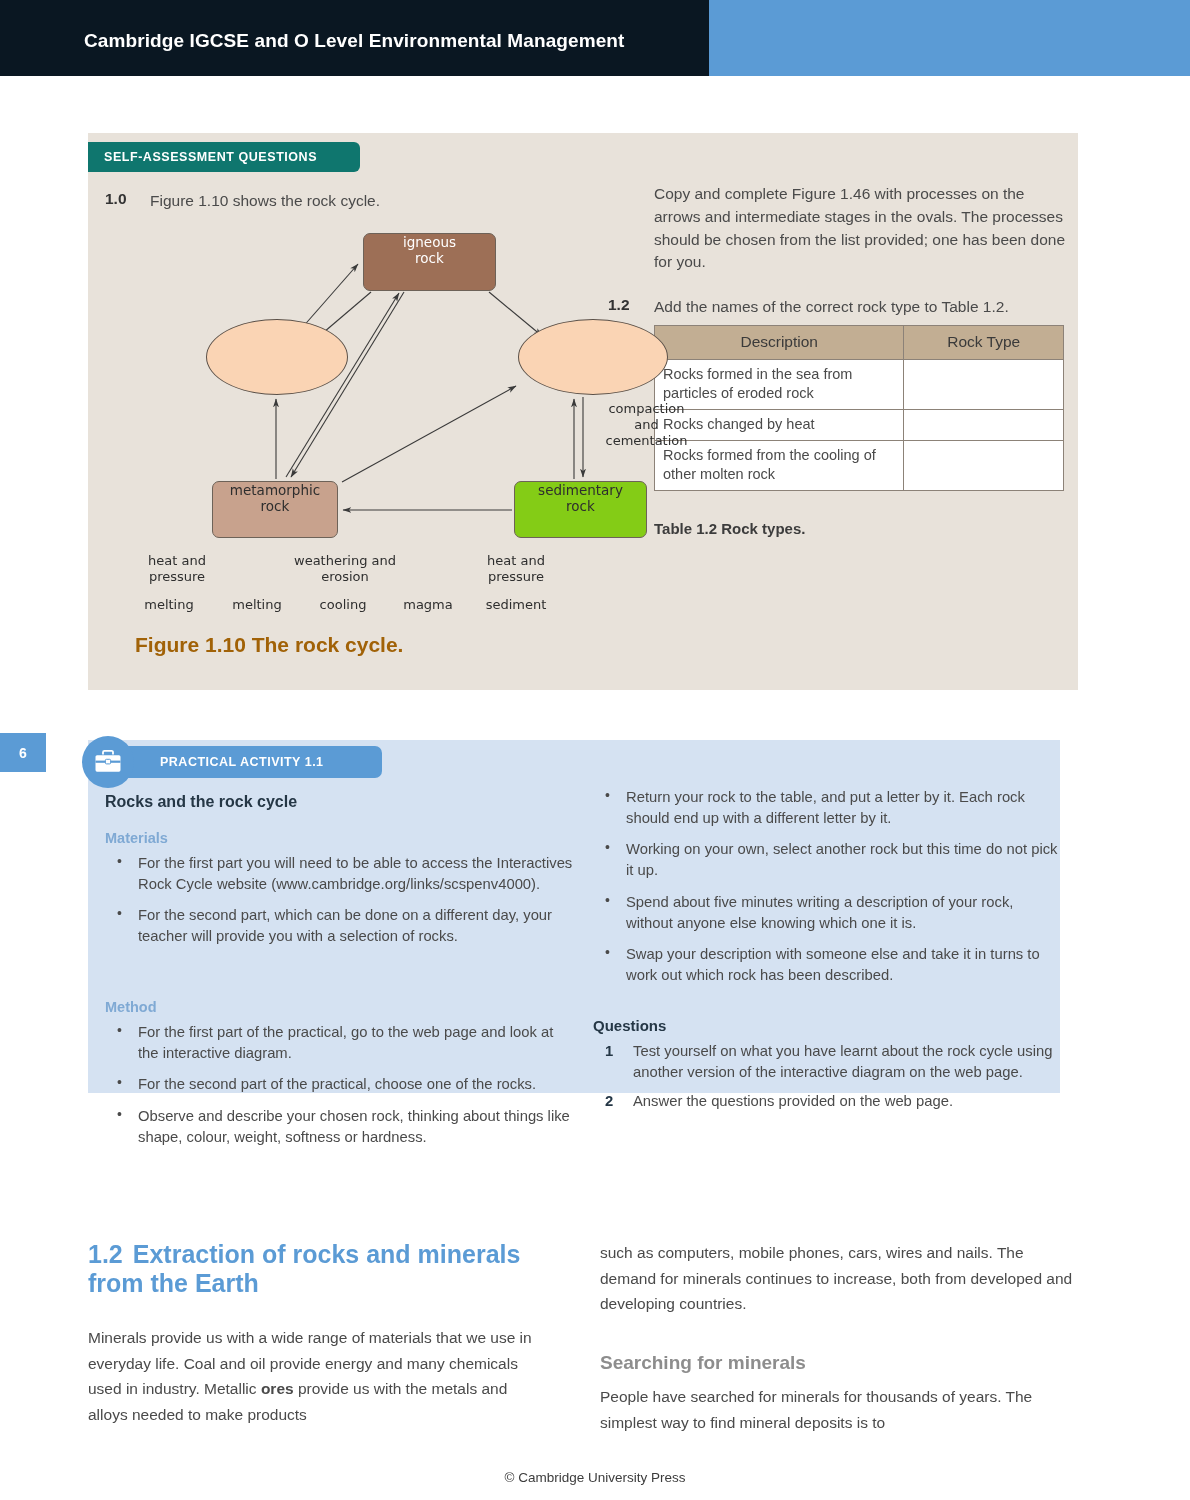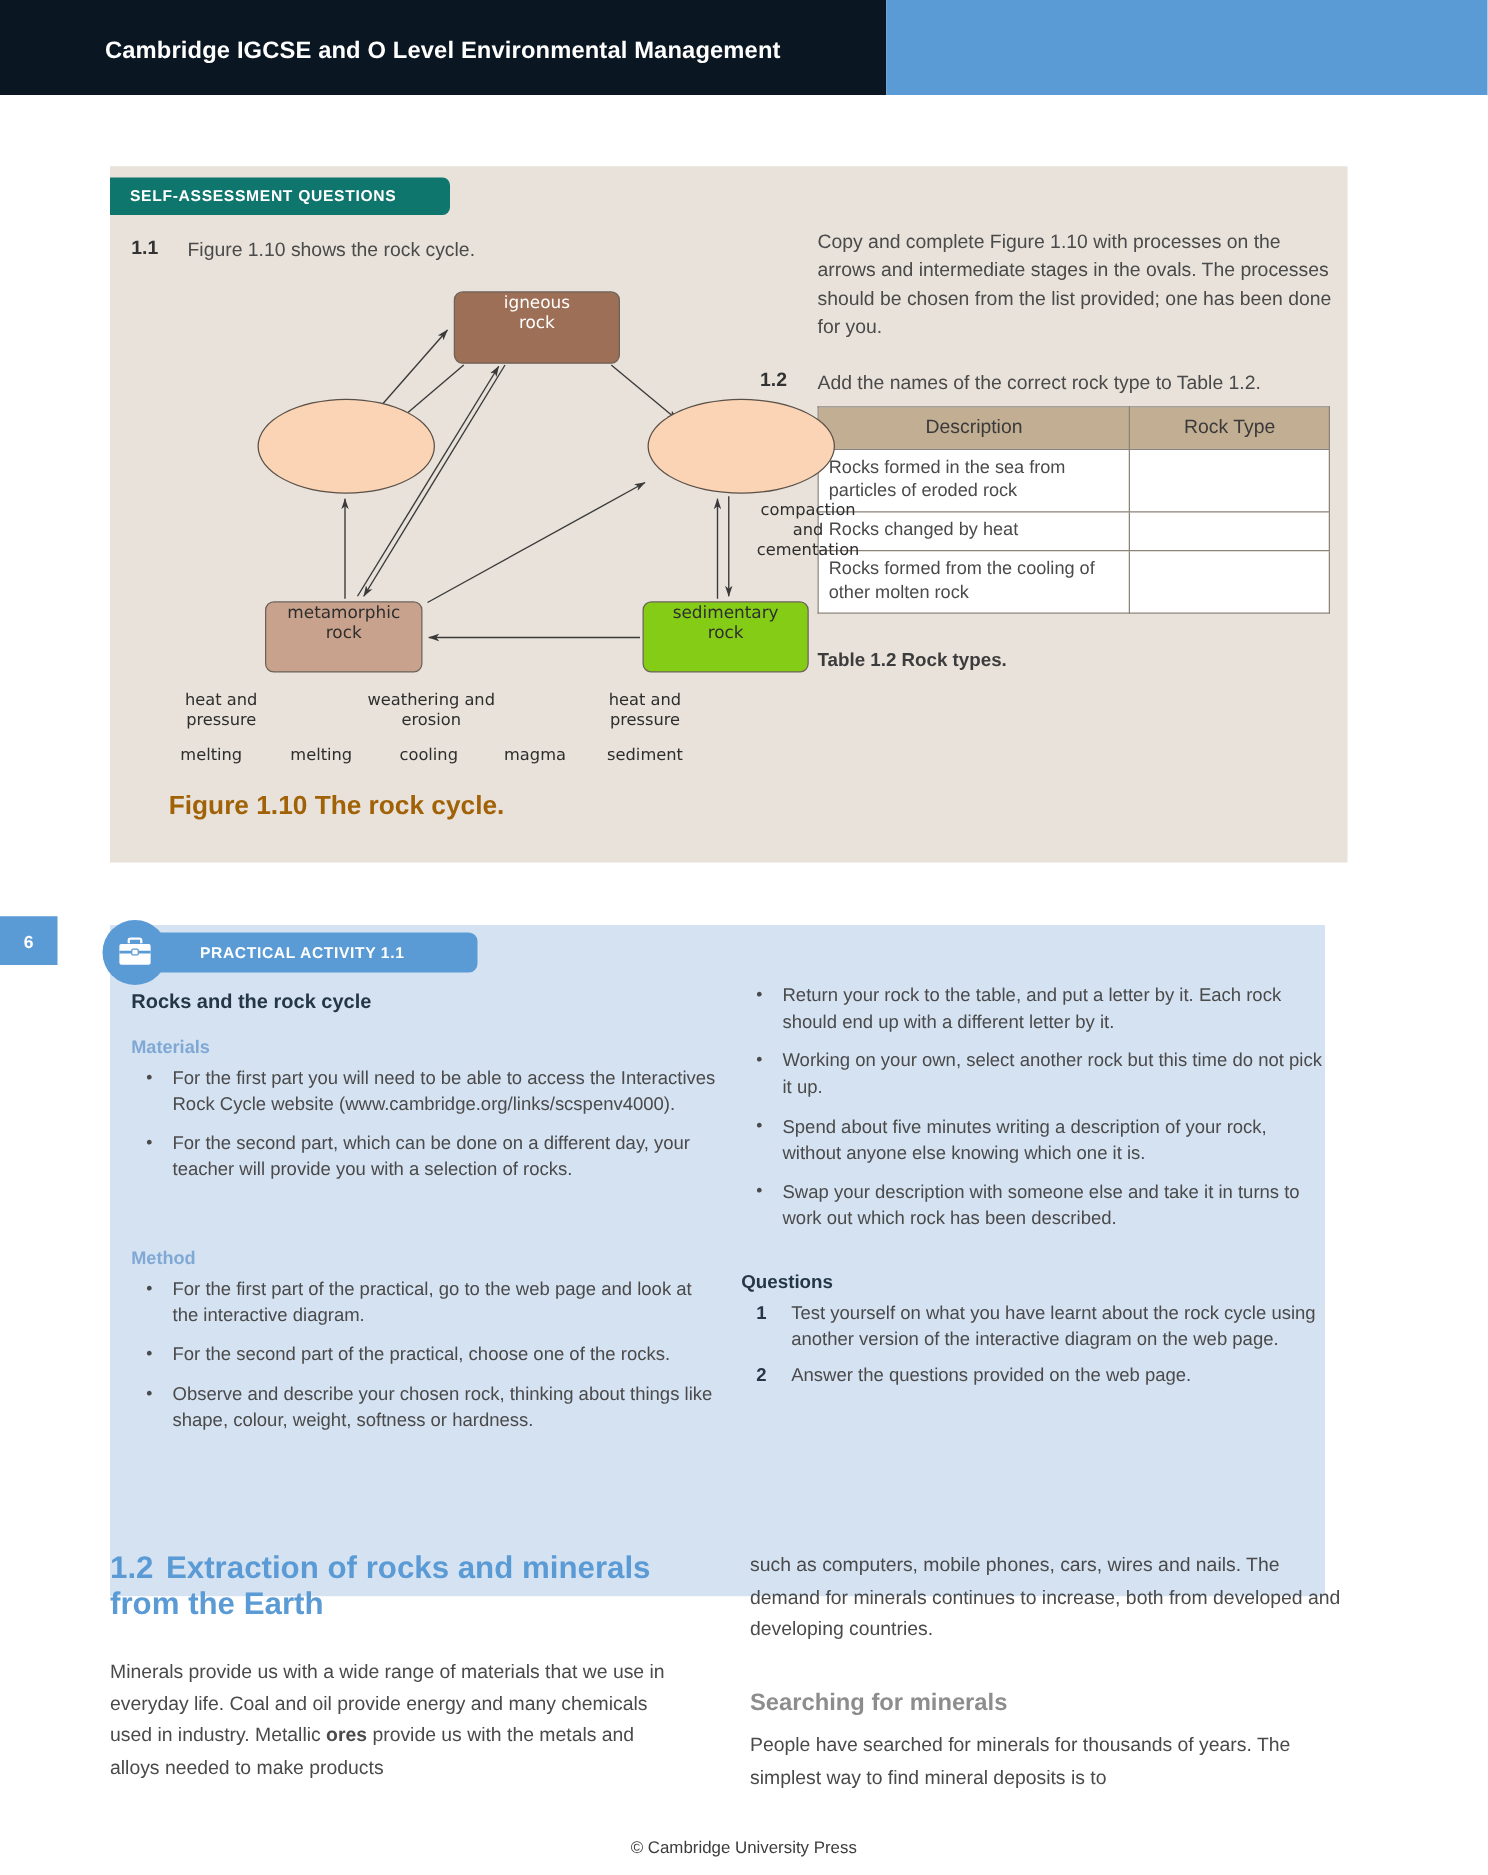--- a/index.html
+++ b/index.html
@@ -120,21 +120,21 @@
   
   .page-tab {
     position:absolute; left:0px; top:733px; width:46px; height:39px;
     background:#5b9bd5; color:#ffffff;
     display:flex; align-items:center; justify-content:center;
     font-size:14px; font-weight:600;
   }
 
   
   .pa-box {
-    position:absolute; left:88px; top:740px; width:972px; height:537px;
+    position:absolute; left:88px; top:740px; width:972px; height:353px;
     background:#d5e2f2;
   }
   .pa-tab {
     position:absolute; left:17px; top:6px; width:277px; height:32px;
     background:#5b9bd5; border-radius:0 7px 7px 0;
     color:#ffffff; font-size:12.5px; font-weight:bold; letter-spacing:0.5px;
     display:flex; align-items:center; padding-left:55px;
   }
   .pa-icon-circle {
     position:absolute; left:-23px; top:-10px; width:52px; height:52px;
@@ -205,24 +205,24 @@
 <div class="header">
   <div class="header-dark"></div>
   <div class="header-blue"></div>
   <div class="header-title">Cambridge IGCSE and O Level Environmental Management</div>
 </div>
 
 <div class="saq-box">
 
   <div class="saq-tab">SELF-ASSESSMENT QUESTIONS</div>
 
-  <div class="q-num q11-num">1.1</div>
+  <div class="q-num q11-num">1.0</div>
   <div class="q-text q11-text">Figure 1.10 shows the rock cycle.</div>
 
-  <div class="q-text right-col-p">Copy and complete Figure 1.10 with processes on the arrows and intermediate stages in the ovals. The processes should be chosen from the list provided; one has been done for you.</div>
+  <div class="q-text right-col-p">Copy and complete Figure 1.46 with processes on the arrows and intermediate stages in the ovals. The processes should be chosen from the list provided; one has been done for you.</div>
 
   <div class="q-num q12-num">1.2</div>
   <div class="q-text q12-text">Add the names of the correct rock type to Table 1.2.</div>
 
   <table class="rt-table">
     <thead>
       <tr>
         <th class="rt-col-desc">Description</th>
         <th class="rt-col-type">Rock Type</th>
       </tr>

